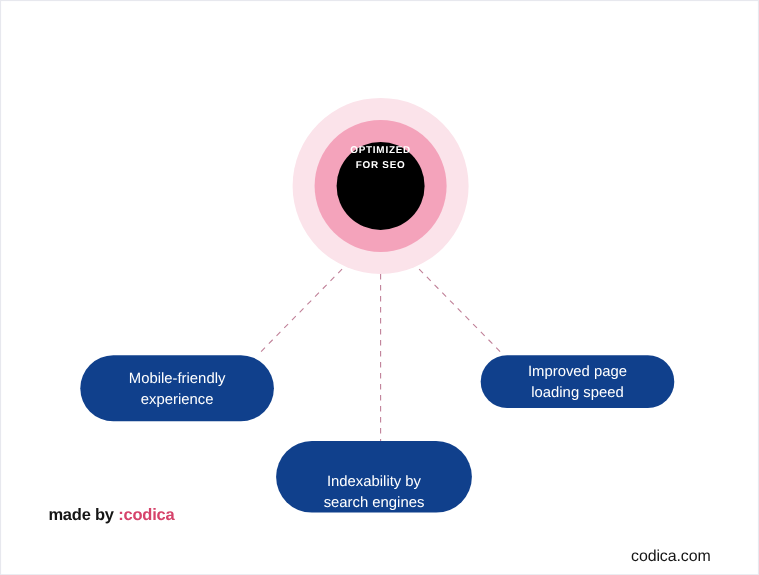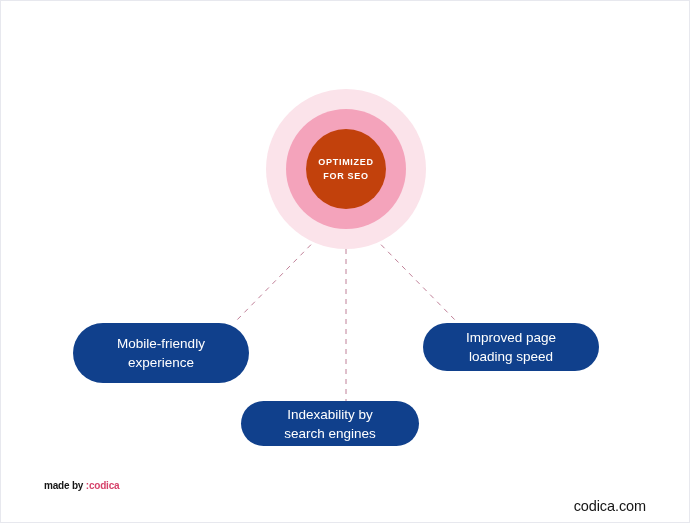--- a/index.html
+++ b/index.html
@@ -53,23 +53,23 @@
     height: 120px;
     left: 285px;
     top: 108px;
     background: #f4a3bb;
   }
   #ring-inner {
     width: 80px;
     height: 80px;
     left: 305px;
     top: 128px;
-    background: #c2410c;
+    background: #000000;
     display: flex;
-    align-items: center;
+    align-items: flex-start;
     justify-content: center;
   }
   #core-label {
     color: #ffffff;
     font-size: 9px;
     font-weight: bold;
     line-height: 14px;
     letter-spacing: 0.7px;
     text-align: center;
     white-space: pre-line;
@@ -98,38 +98,39 @@
     line-height: 19px;
     white-space: pre-line;
   }
   #pill-left {
     left: 72px;
     top: 322px;
     width: 176px;
     height: 60px;
   }
   #pill-right {
-    left: 422px;
+    left: 436px;
     top: 322px;
     width: 176px;
     height: 48px;
   }
   #pill-center {
-    left: 240px;
+    left: 250px;
     top: 400px;
     width: 178px;
-    height: 45px;
+    height: 65px;
+    align-items: flex-end;
   }
 
   
   #footer-left {
     position: absolute;
     left: 43px;
-    top: 479px;
-    font-size: 10px;
+    top: 459px;
+    font-size: 15px;
     font-weight: bold;
     color: #151515;
     letter-spacing: -0.2px;
   }
   #footer-left .brand {
     color: #d6436b;
   }
   #footer-right {
     position: absolute;
     right: 43px;

